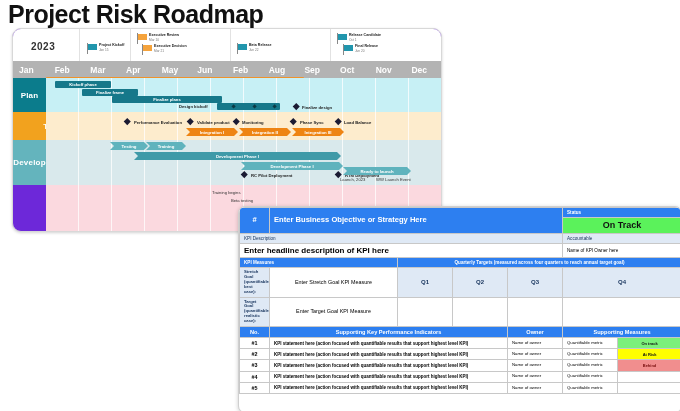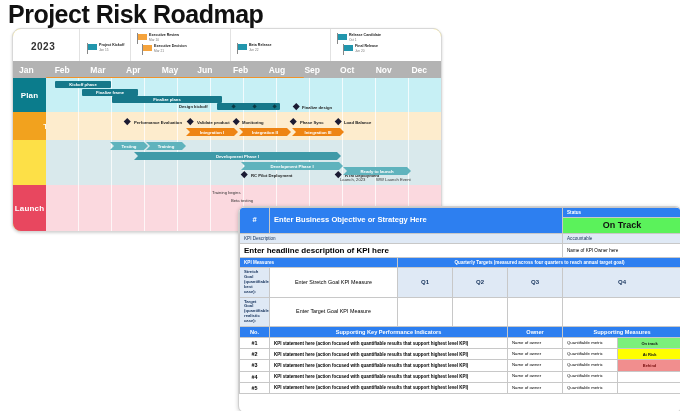--- a/index.html
+++ b/index.html
@@ -15,21 +15,21 @@
   .title{
     position:absolute;font-weight:bold;color:#111111;
     letter-spacing:-0.5px;white-space:nowrap;
   }
   #roadmap-title{left:8px;top:0px;font-size:25px;}
   #kpi-title{left:424px;top:176px;font-size:22px;}
 
   
   #roadmap-card{
     position:absolute;left:12px;top:28px;width:428px;height:202px;
-    background:#fde047;border:1px solid #d8d8d8;border-radius:9px;
+    background:#6d28d9;border:1px solid #d8d8d8;border-radius:9px;
     box-shadow:0 1px 3px rgba(0,0,0,.18);overflow:hidden;
   }
   .rm-top{position:absolute;left:0;top:0;width:428px;height:32px;background:#ffffff;}
   .year{
     position:absolute;left:18px;top:12px;font-size:10px;font-weight:bold;
     color:#333;letter-spacing:.5px;
   }
   .vline{position:absolute;top:0;width:1px;height:32px;background:#e2e2e2;}
 
   
@@ -235,20 +235,21 @@
         <div class="dmd" style="left:290px;top:7px"></div>
         <div class="lbl" style="left:298px;top:7.5px">Load Balance</div>
 
         <div class="chevron" style="left:140px;top:16px;width:52px">Integration I</div>
         <div class="chevron" style="left:193px;top:16px;width:52px">Integration II</div>
         <div class="chevron" style="left:246px;top:16px;width:52px">Integration III</div>
       </div>
     </div>
 
     <div class="lane develop">
+      <div class="lane-label">Develop</div>
       <div class="lane-body">
         <div class="grid-col" style="left:32px"></div>
           <div class="grid-col" style="left:65px"></div>
         <div class="grid-col" style="left:98px"></div>
           <div class="grid-col" style="left:131px"></div>
         <div class="grid-col" style="left:164px"></div>
           <div class="grid-col" style="left:197px"></div>
         <div class="grid-col" style="left:230px"></div>
           <div class="grid-col" style="left:263px"></div>
         <div class="grid-col" style="left:296px"></div>
@@ -261,21 +262,20 @@
         <div class="chevron tealc" style="left:195px;top:22px;width:102px">Development Phase I</div>
 
         <div class="dmd" style="left:196px;top:32px"></div>
         <div class="lbl" style="left:205px;top:32.5px">RC Pilot Deployment</div>
         <div class="dmd" style="left:290px;top:32px"></div>
         <div class="lbl" style="left:299px;top:32.5px">RTM Deployment</div>
       </div>
     </div>
 
     <div class="lane launch">
-      <div class="lane-label">Launch</div>
       <div class="lane-body">
         <div class="grid-col" style="left:32px"></div>
           <div class="grid-col" style="left:65px"></div>
         <div class="grid-col" style="left:98px"></div>
           <div class="grid-col" style="left:131px"></div>
         <div class="grid-col" style="left:164px"></div>
           <div class="grid-col" style="left:197px"></div>
         <div class="grid-col" style="left:230px"></div>
           <div class="grid-col" style="left:263px"></div>
         <div class="grid-col" style="left:296px"></div>

